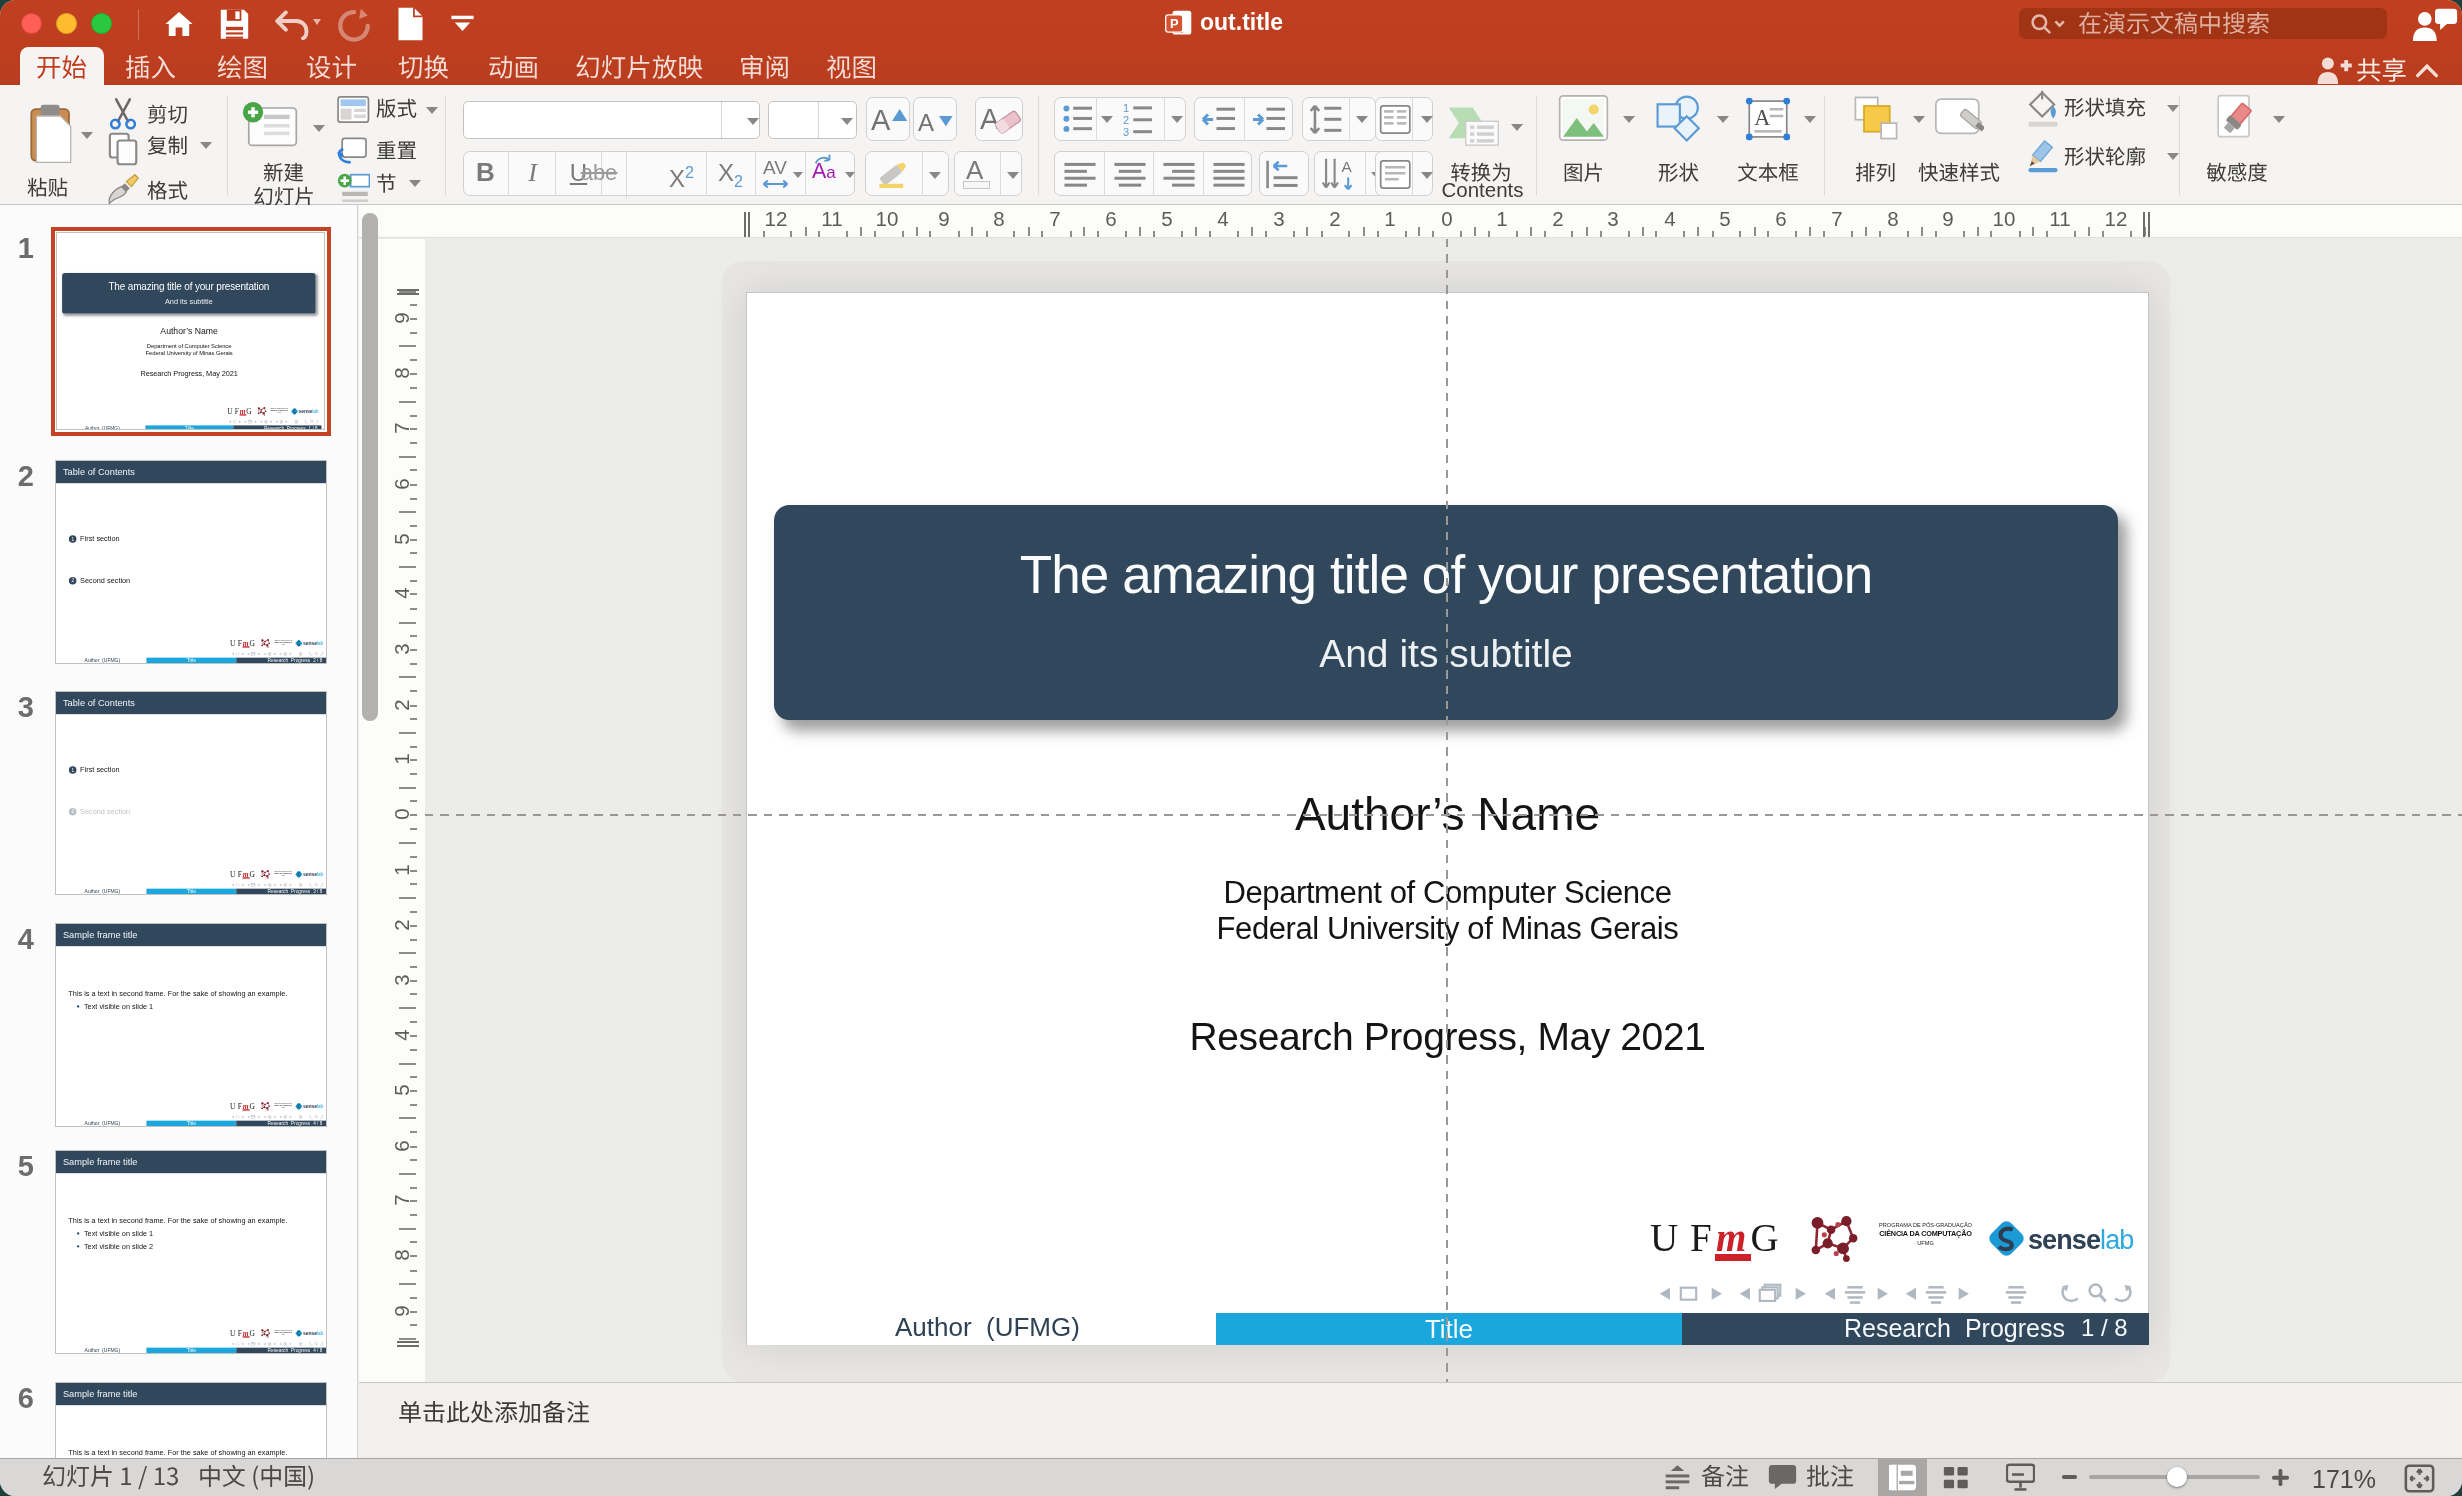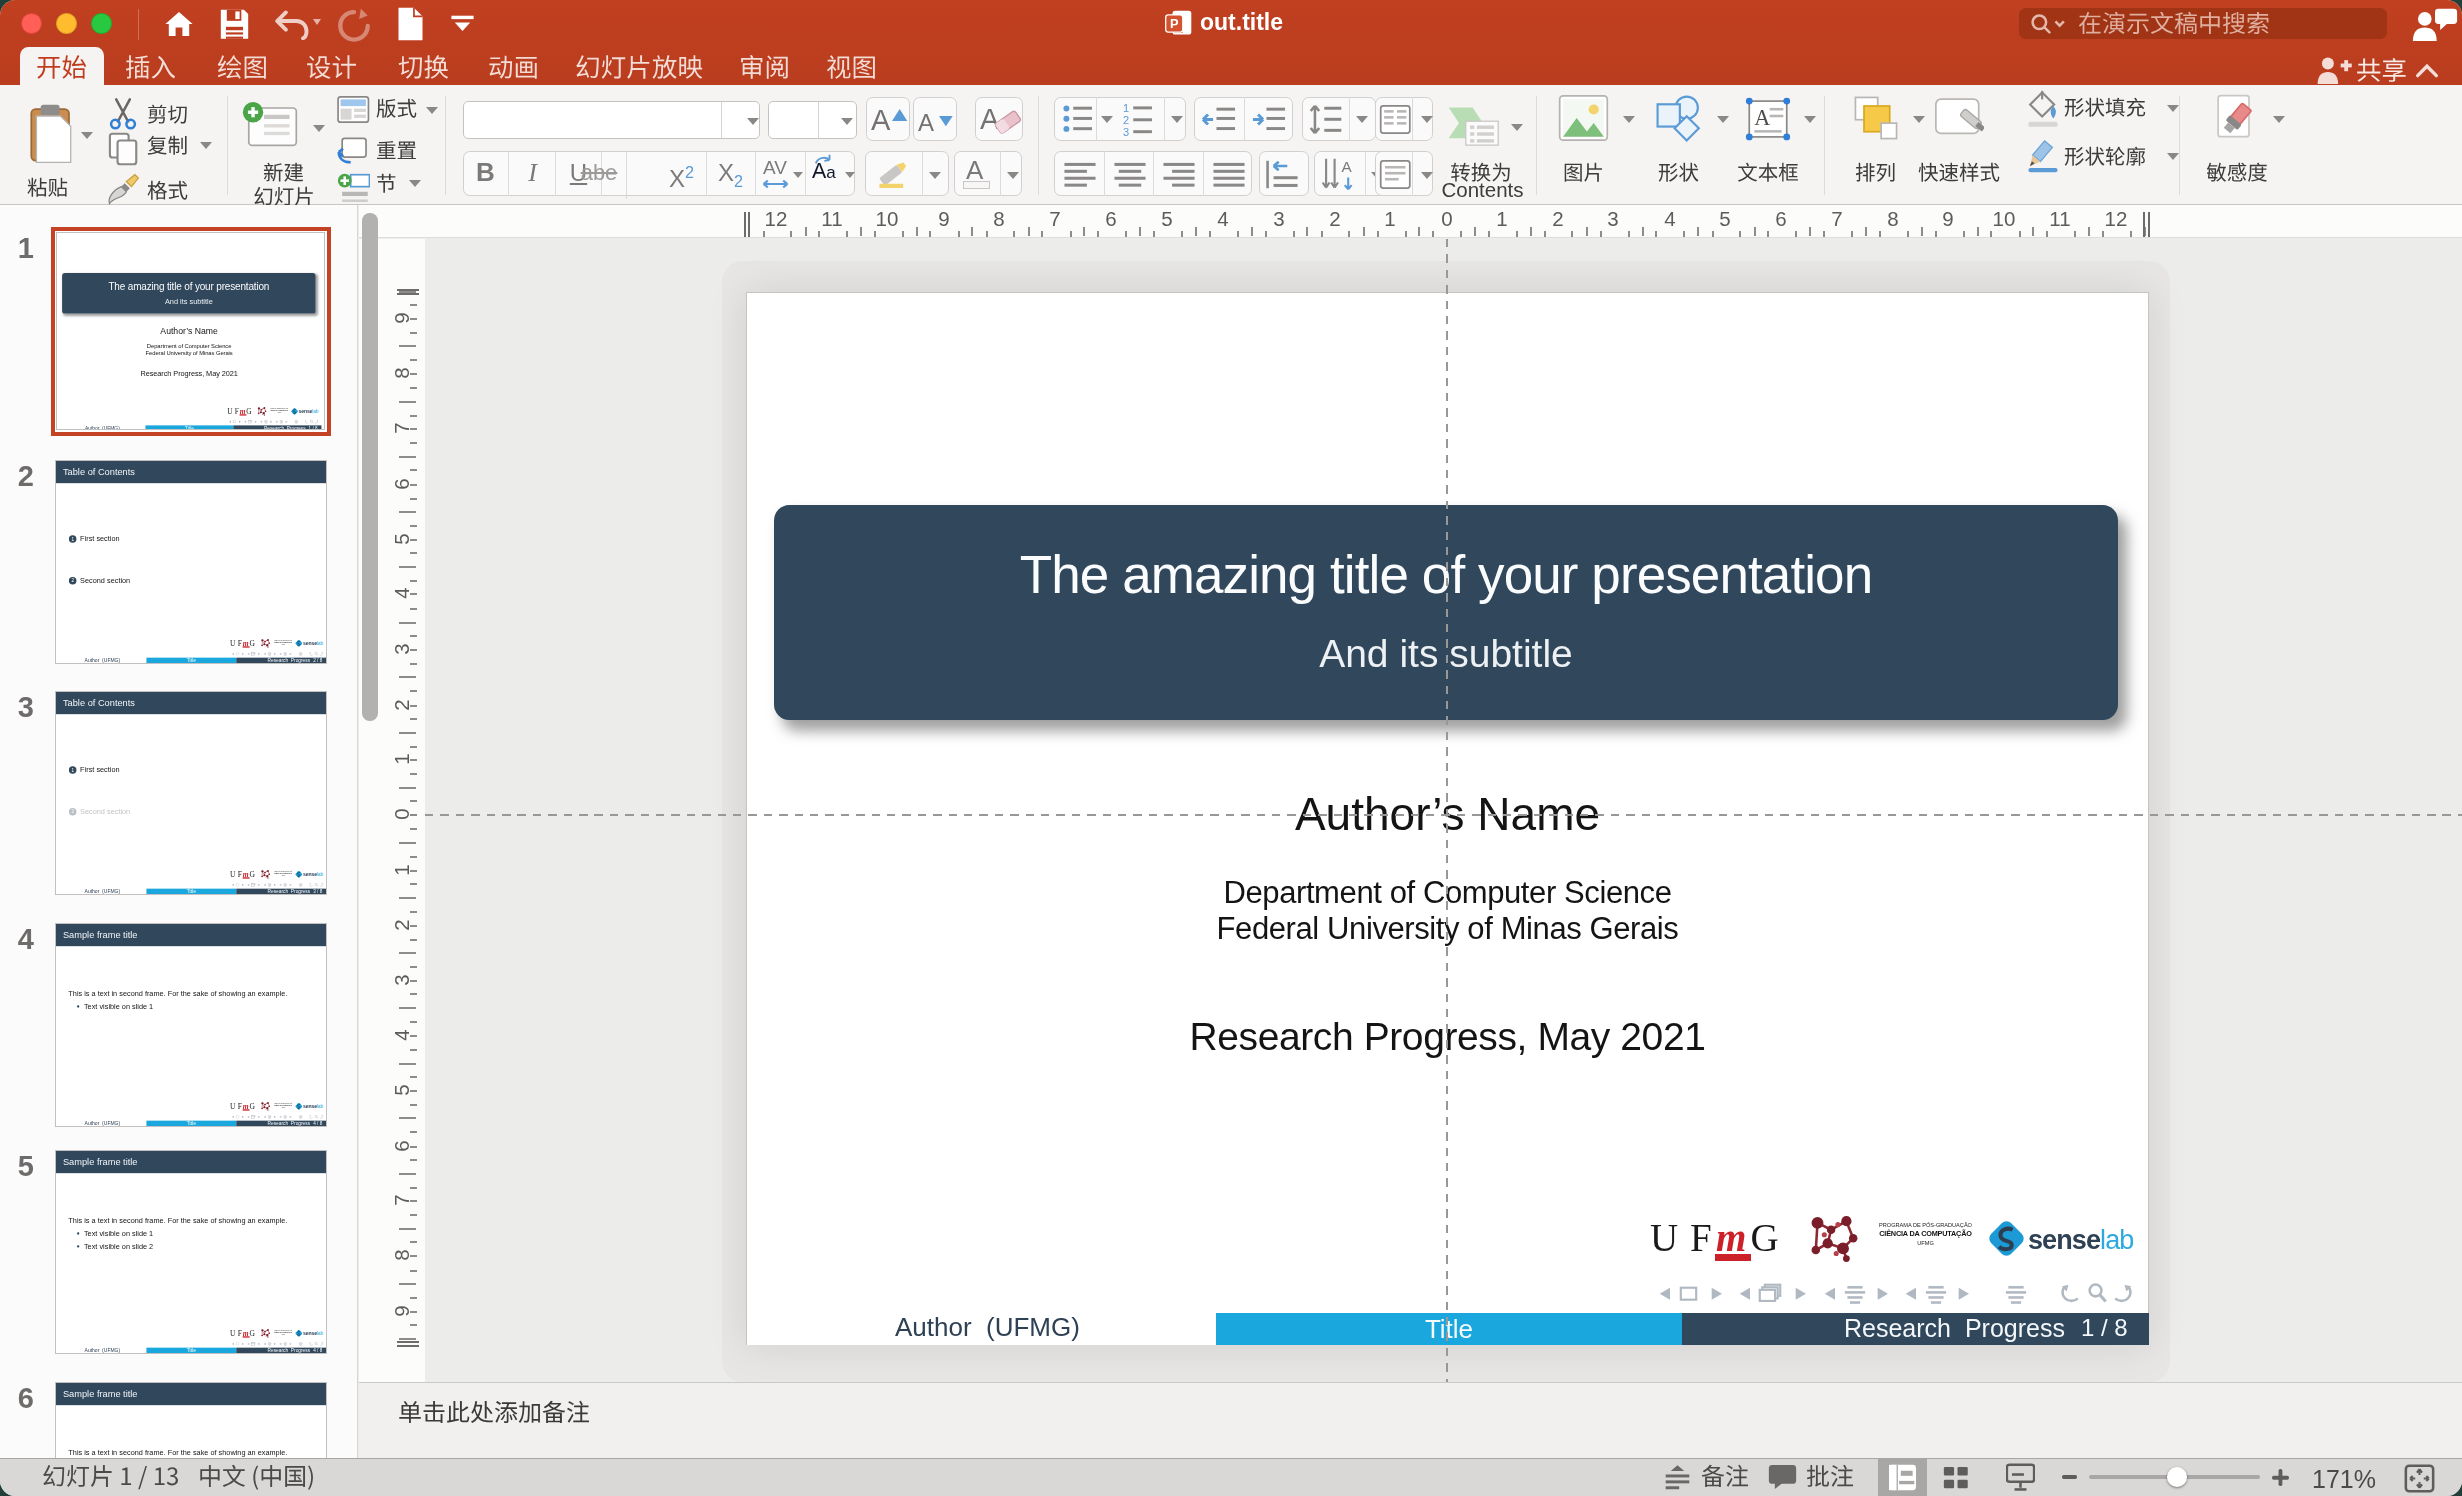--- a/index.html
+++ b/index.html
@@ -234,21 +234,21 @@
     <div class="abs" style="left:556px;top:151px;width:46px;height:45px;border-right:0.9px solid #dddbd9;text-align:center;line-height:43px"><span style="font-size:24px;color:#7c7a78;text-decoration:underline">U</span></div>
     <div class="abs" style="left:572px;top:151px;width:55px;height:48px;border-right:0.9px solid #dddbd9;text-align:center;line-height:43px"><span style="font-size:22px;color:#9c9a98;text-decoration:line-through">abe</span></div>
     <div class="abs" style="left:657px;top:151px;width:50px;height:45px;border-right:0.9px solid #dddbd9;text-align:center;line-height:43px"><span style="font-size:24px;color:#7c7a78">X<sup style="font-size:16.2px;color:#5b9bd5">2</sup></span></div>
     <div class="abs" style="left:706px;top:151px;width:50px;height:45px;border-right:0.9px solid #dddbd9;text-align:center;line-height:43px"><span style="font-size:24px;color:#7c7a78">X<sub style="font-size:16.2px;color:#5b9bd5">2</sub></span></div>
     <div class="abs" style="left:763px;top:157px;font-size:19px;color:#7c7a78">AV</div>
     <svg class="abs" style="left:761px;top:178px" width="29" height="12" viewBox="0 0 34 14">
       <path d="M3 7 H31 M3 7 L8 3 M3 7 L8 11 M31 7 L26 3 M31 7 L26 11" stroke="#5b9bd5" stroke-width="2.5" fill="none"></path>
     </svg>
     <div class="dar" style="left:793px;top:172px;border-left-width:5.1px;border-right-width:5.1px;border-top-width:6px;border-top-color:#8a8886"></div>
     <div class="abs" style="left:805px;top:151px;width:0.9px;height:45px;background:#dddbd9"></div>
-    <div class="abs" style="left:812px;top:159px;font-size:21.4px;color:#0f172a">A<span style="font-size:17px">a</span></div>
+    <div class="abs" style="left:812px;top:159px;font-size:21.4px;color:#a21caf">A<span style="font-size:17px">a</span></div>
     <svg class="abs" style="left:814px;top:154px" width="19" height="10.3" viewBox="0 0 22 12">
       <path d="M2 11 C5 3 15 3 18 7 M18 7 L18 1 M18 7 L12 8" stroke="#5b9bd5" stroke-width="2.2" fill="none"></path>
     </svg>
     <div class="dar" style="left:845px;top:172px;border-left-width:5.1px;border-right-width:5.1px;border-top-width:6px;border-top-color:#8a8886"></div>
     <div class="btnbox" style="left:865px;top:151px;width:84px;height:45px"></div>
     <svg class="abs" style="left:874px;top:157px" width="38" height="34" viewBox="0 0 44 40">
 <g transform="rotate(-38 22 20)">
         <rect x="6" y="14" width="26" height="11" rx="2" fill="#c9c7c5"></rect>
         <path d="M32 14 L40 17 L40 22 L32 25 Z" fill="#f3d36b"></path>
       </g>

